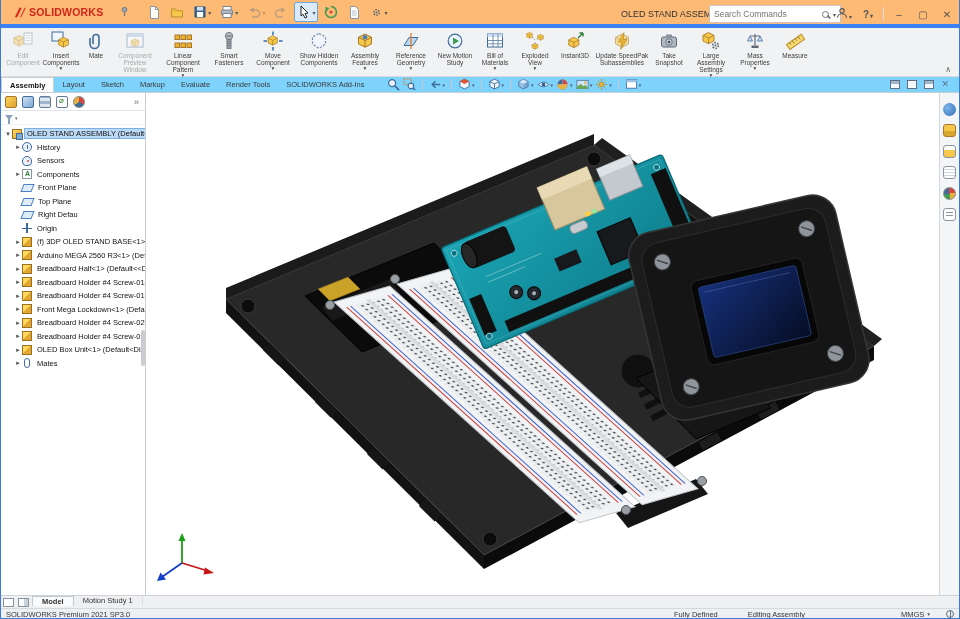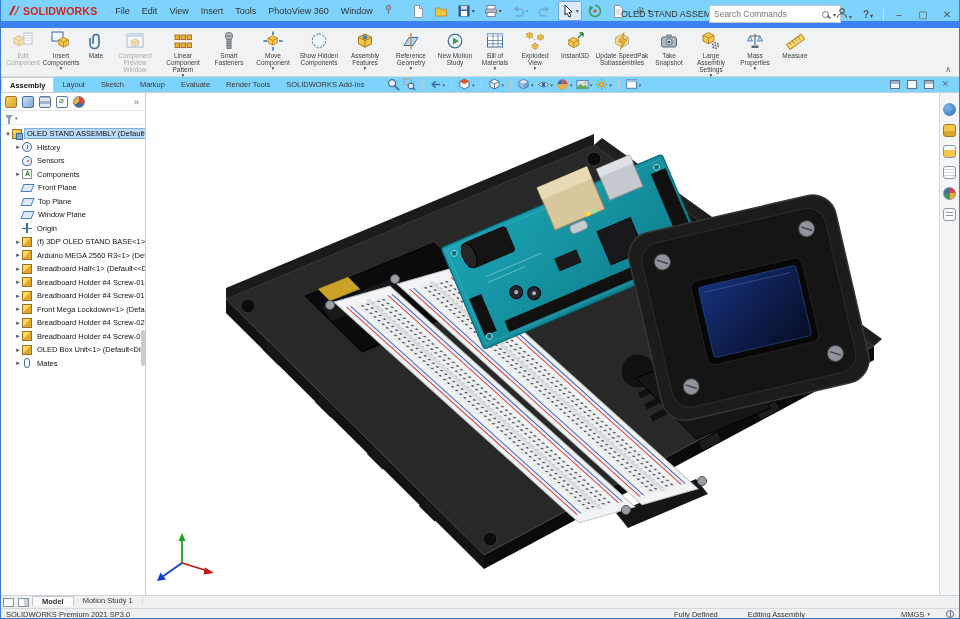--- a/index.html
+++ b/index.html
@@ -1,21 +1,21 @@
 <!DOCTYPE html>
 <html><head>
 <meta charset="utf-8">
 <style>
   *{margin:0;padding:0;box-sizing:border-box}
   html,body{background:#9aa0a6}
   body{width:960px;height:619px;font-family:"Liberation Sans",sans-serif}
   #win{position:relative;width:960px;height:619px;background:#fff;overflow:hidden;font-size:9px;color:#222;border:1px solid #3a7bd5;border-top:none}
 
   
-  .titlebar{position:absolute;top:0;left:0;right:0;height:28px;background:#7dd3fc;border-bottom:7px solid #3b82f6;display:flex;align-items:center;padding-left:6px}
+  .titlebar{position:absolute;top:0;left:0;right:0;height:28px;background:#fdba74;border-bottom:4px solid #3b82f6;display:flex;align-items:center;padding-left:12px}
   .logo{display:flex;align-items:center;gap:3px;margin-right:12px}
   .logo-text{font-weight:bold;color:#d1251b;font-size:10.5px;letter-spacing:.2px}
   .menus{display:flex}
   .menu{padding:3px 6px;font-size:9px;color:#333;cursor:default}
   .pinw{margin:0 8px 0 4px}
   .qbar{display:flex;align-items:center;margin-left:6px;gap:3px}
   .qbtn{height:20px;display:flex;align-items:center;padding:0 2px;border:1px solid transparent;border-radius:2px}
   .qbtn.active{border-color:#6da6e0;background:#dcebfb}
   .qbtn.disabled{opacity:.38}
   .qi{width:14px;height:14px;display:block}
@@ -330,29 +330,20 @@
 <div id="win">
 
   <div class="titlebar">
     <div class="logo">
       <svg width="13" height="13" viewBox="0 0 14 14">
           <path d="M2 12 7 2h2.4L4.4 12z" fill="#d1251b"></path>
           <path d="M7.4 12 12.4 2h1.6l-5 10z" fill="#d1251b" opacity=".75"></path>
         </svg>
       <span class="logo-text">SOLIDWORKS</span>
     </div>
-    <nav class="menus">
-      <span class="menu">File</span>
-      <span class="menu">Edit</span>
-      <span class="menu">View</span>
-      <span class="menu">Insert</span>
-      <span class="menu">Tools</span>
-      <span class="menu">PhotoView 360</span>
-      <span class="menu">Window</span>
-    </nav>
     <span class="pinw"><svg width="11" height="11" viewBox="0 0 12 12">
           <use href="#s-pin"></use>
         </svg></span>
     <div class="qbar">
       <span class="qbtn">
           <svg class="qi">
             <use href="#q-page"></use>
           </svg>
         </span>
       <span class="qbtn">
@@ -656,21 +647,21 @@
           <span class="tlabel">Front Plane</span>
         </div>
       <div class="trow child">
           <span class="arr"></span>
           <span class="ti ti-plane"></span>
           <span class="tlabel">Top Plane</span>
         </div>
       <div class="trow child">
           <span class="arr"></span>
           <span class="ti ti-plane"></span>
-          <span class="tlabel">Window Plane</span>
+          <span class="tlabel">Right Defau</span>
         </div>
       <div class="trow child">
           <span class="arr"></span>
           <span class="ti ti-orig"></span>
           <span class="tlabel">Origin</span>
         </div>
       <div class="trow child">
           <span class="arr a-r"></span>
           <span class="ti ti-part"></span>
           <span class="tlabel">(f) 3DP OLED STAND BASE&lt;1&gt; (D...</span>

